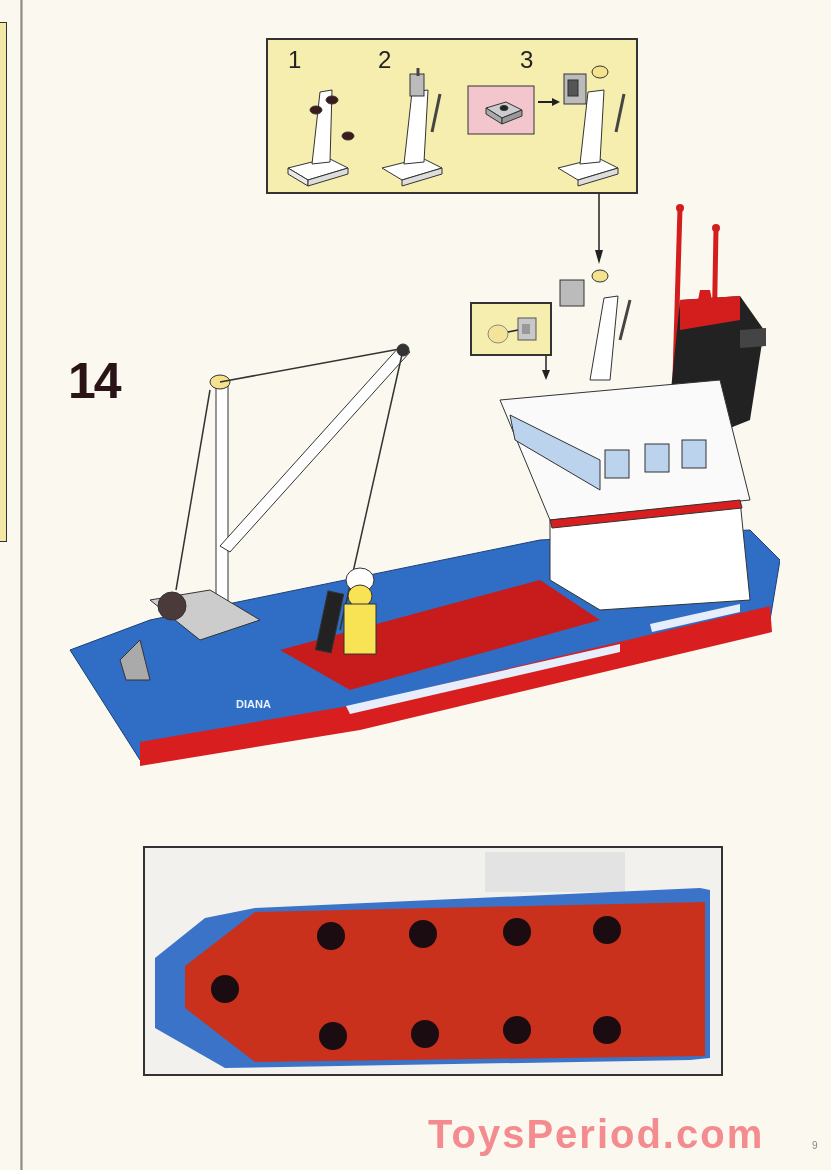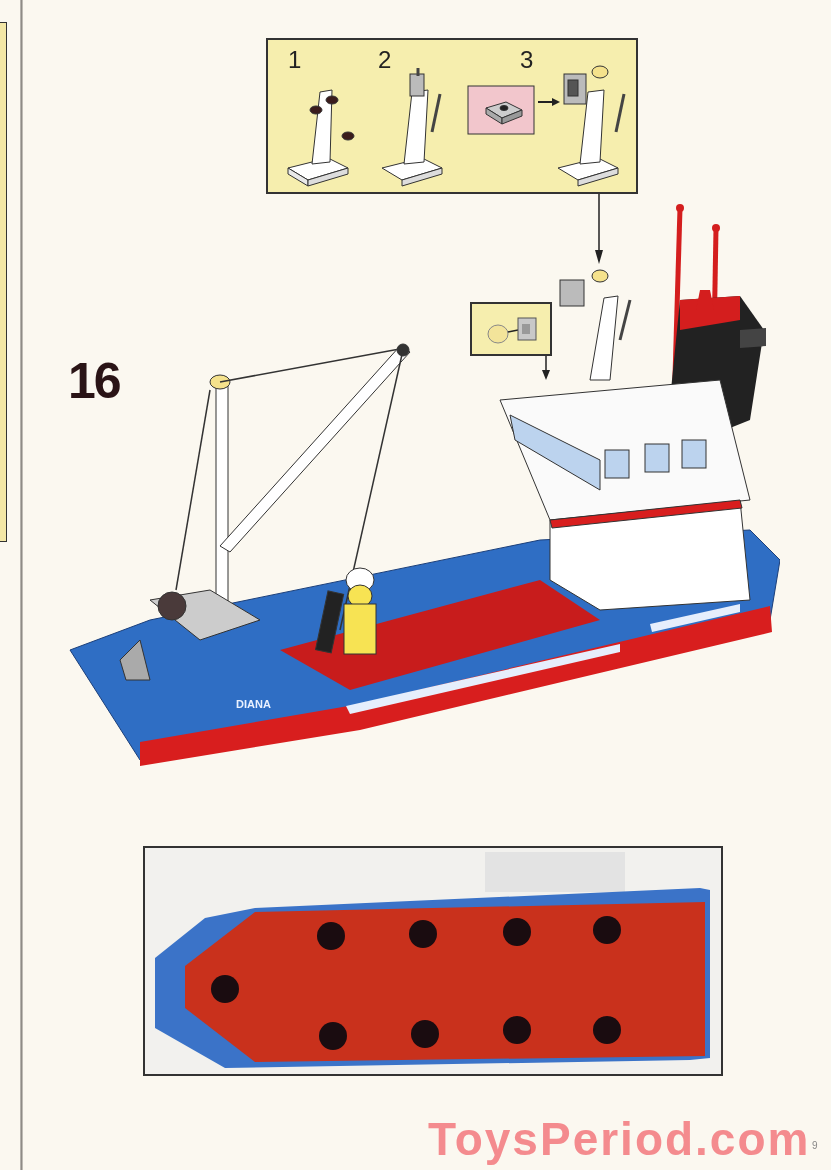--- a/index.html
+++ b/index.html
@@ -11,21 +11,21 @@
            background:linear-gradient(to right,#c9c6c0,#8e8b86,#d6d3cc); }
   .step-number { position:absolute; left:68px; top:352px; font-size:50px;
                  font-weight:bold; color:#2a1416; letter-spacing:-2px; }
   .sub-panel { position:absolute; left:266px; top:38px; width:372px; height:156px;
                background:#f6eeae; border:2px solid #333; box-sizing:border-box; }
   .sub-num { position:absolute; font-size:24px; color:#222; }
   .mini-panel { position:absolute; left:470px; top:302px; width:82px; height:54px;
                 background:#f6eeae; border:2px solid #333; box-sizing:border-box; }
   .photo-panel { position:absolute; left:143px; top:846px; width:580px; height:230px;
                  background:#f2f1ee; border:2px solid #333; box-sizing:border-box; overflow:hidden; }
-  .watermark { position:absolute; left:428px; top:1112px; font-size:46px;
+  .watermark { position:absolute; left:428px; top:1112px; font-size:40px;
                font-weight:bold; color:#f48b8e; letter-spacing:2px; }
   .page-num { position:absolute; left:812px; top:1140px; font-size:10px; color:#888; }
   svg { position:absolute; }
 </style>
 </head>
 <body>
 
 <div class="prev-page"></div>
 <div class="spine"></div>
 
@@ -74,21 +74,21 @@
       <line x1="356" y1="54" x2="348" y2="92" stroke="#444" stroke-width="3"></line>
     </g>
   </svg>
 </div>
 
 <svg style="left:592px;top:194px" width="14" height="70">
   <line x1="7" y1="0" x2="7" y2="58" stroke="#222" stroke-width="1.5"></line>
   <polygon points="3,56 7,70 11,56" fill="#222"></polygon>
 </svg>
 
-<div class="step-number">16</div>
+<div class="step-number">14</div>
 
 <div class="mini-panel">
   <svg width="82" height="54">
     <ellipse cx="26" cy="30" rx="10" ry="9" fill="#f3e49a" stroke="#888"></ellipse>
     <line x1="36" y1="28" x2="46" y2="26" stroke="#222" stroke-width="1.5"></line>
     <rect x="46" y="14" width="18" height="22" fill="#c8c8c8" stroke="#555"></rect>
     <rect x="50" y="20" width="8" height="10" fill="#999"></rect>
   </svg>
 </div>
 <svg style="left:540px;top:356px" width="12" height="24">

